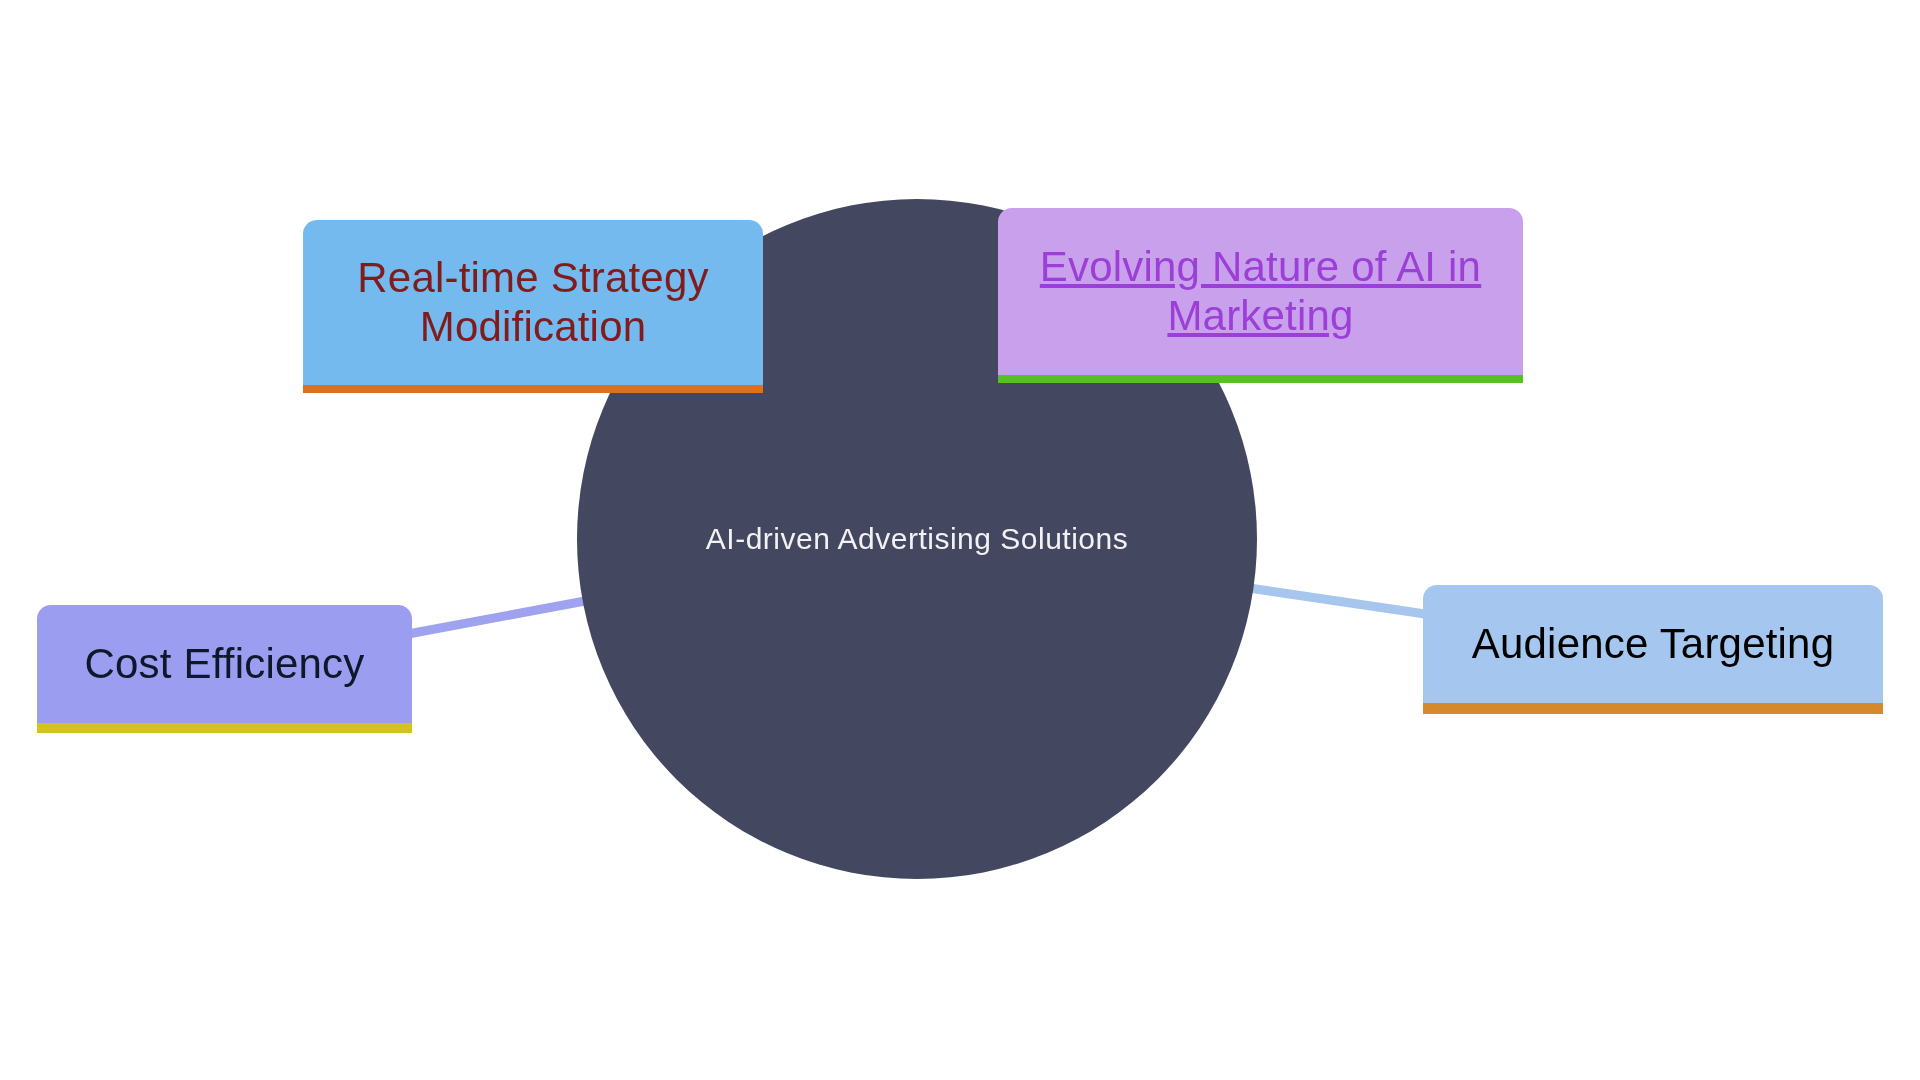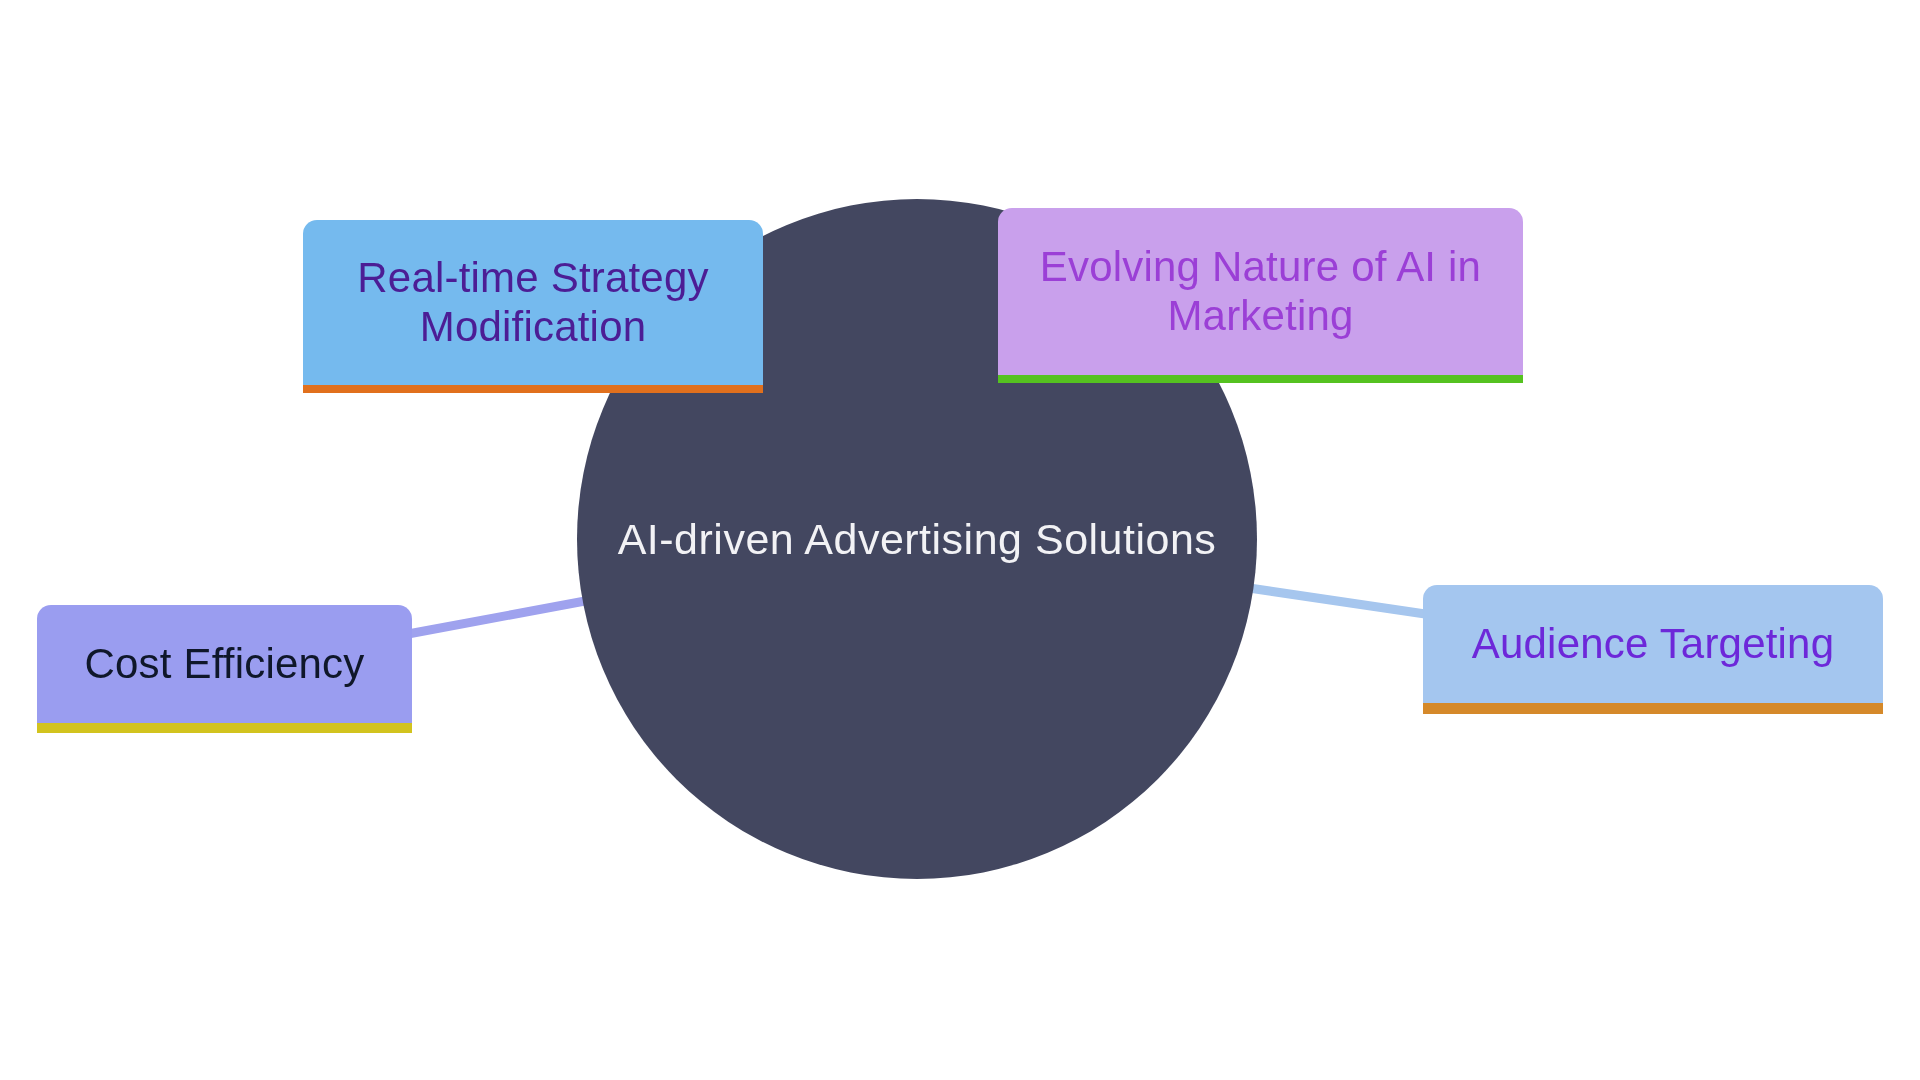--- a/index.html
+++ b/index.html
@@ -27,21 +27,21 @@
     width: 680px; height: 680px;
     border-radius: 50%;
     background: #434760;
     z-index: 2;
     display: flex;
     align-items: center;
     justify-content: center;
   }
   .central-label {
     color: #f2f2f5;
-    font-size: 43px;
+    font-size: 30px;
     font-weight: 400;
     text-align: center;
     letter-spacing: 0.5px;
     white-space: nowrap;
   }
 
   
   .node {
     position: absolute;
     z-index: 3;
@@ -60,36 +60,36 @@
     font-weight: 400;
     line-height: 1.16;
     white-space: pre-line;
     letter-spacing: 0.2px;
     padding: 0 8px;
   }
   .node .node-underline { width: 100%; }
 
   
   .node-realtime { left: 303px; top: 220px; width: 460px; height: 173px; }
-  .node-realtime .node-body { background: #75baee; color: #4c1d95; }
+  .node-realtime .node-body { background: #75baee; color: #7f1d1d; }
   .node-realtime .node-underline { height: 8px; background: #e1701d; }
 
   
   .node-evolving { left: 998px; top: 208px; width: 525px; height: 175px; }
-  .node-evolving .node-body { background: #c9a0ec; color: #9b3fd6; }
+  .node-evolving .node-body { background: #c9a0ec; color: #9b3fd6; text-decoration: underline; }
   .node-evolving .node-underline { height: 8px; background: #55c220; }
 
   
   .node-cost { left: 37px; top: 605px; width: 375px; height: 128px; }
   .node-cost .node-body { background: #9a9df0; color: #0f172a; }
   .node-cost .node-underline { height: 10px; background: #d2c31e; }
 
   
   .node-audience { left: 1423px; top: 585px; width: 460px; height: 129px; }
-  .node-audience .node-body { background: #a4c6ef; color: #6d28d9; }
+  .node-audience .node-body { background: #a4c6ef; color: #000000; }
   .node-audience .node-underline { height: 11px; background: #d5892a; }
 </style>
 </head>
 <body>
 
 <div class="canvas">
 
   <svg class="connectors" viewBox="0 0 1920 1080" xmlns="http://www.w3.org/2000/svg">
     <line x1="917" y1="539" x2="408" y2="634" stroke="#9fa2ee" stroke-width="9"></line>
     <line x1="917" y1="539" x2="1432" y2="615" stroke="#a6c6ee" stroke-width="9"></line>

